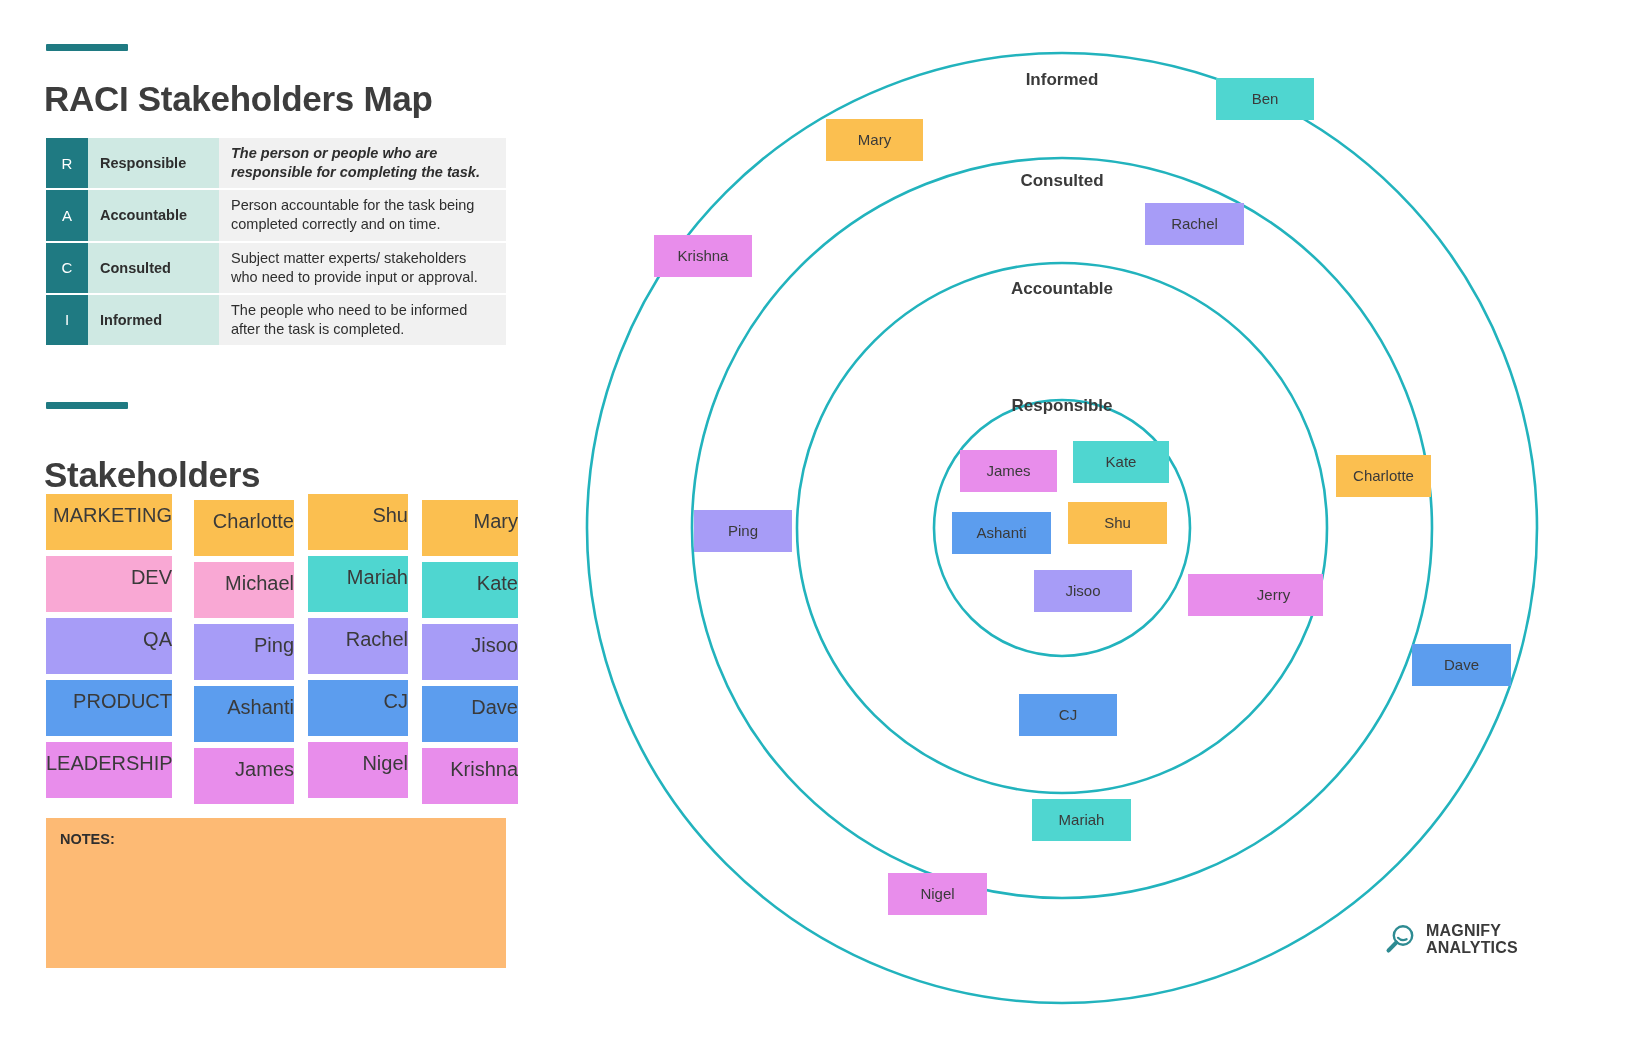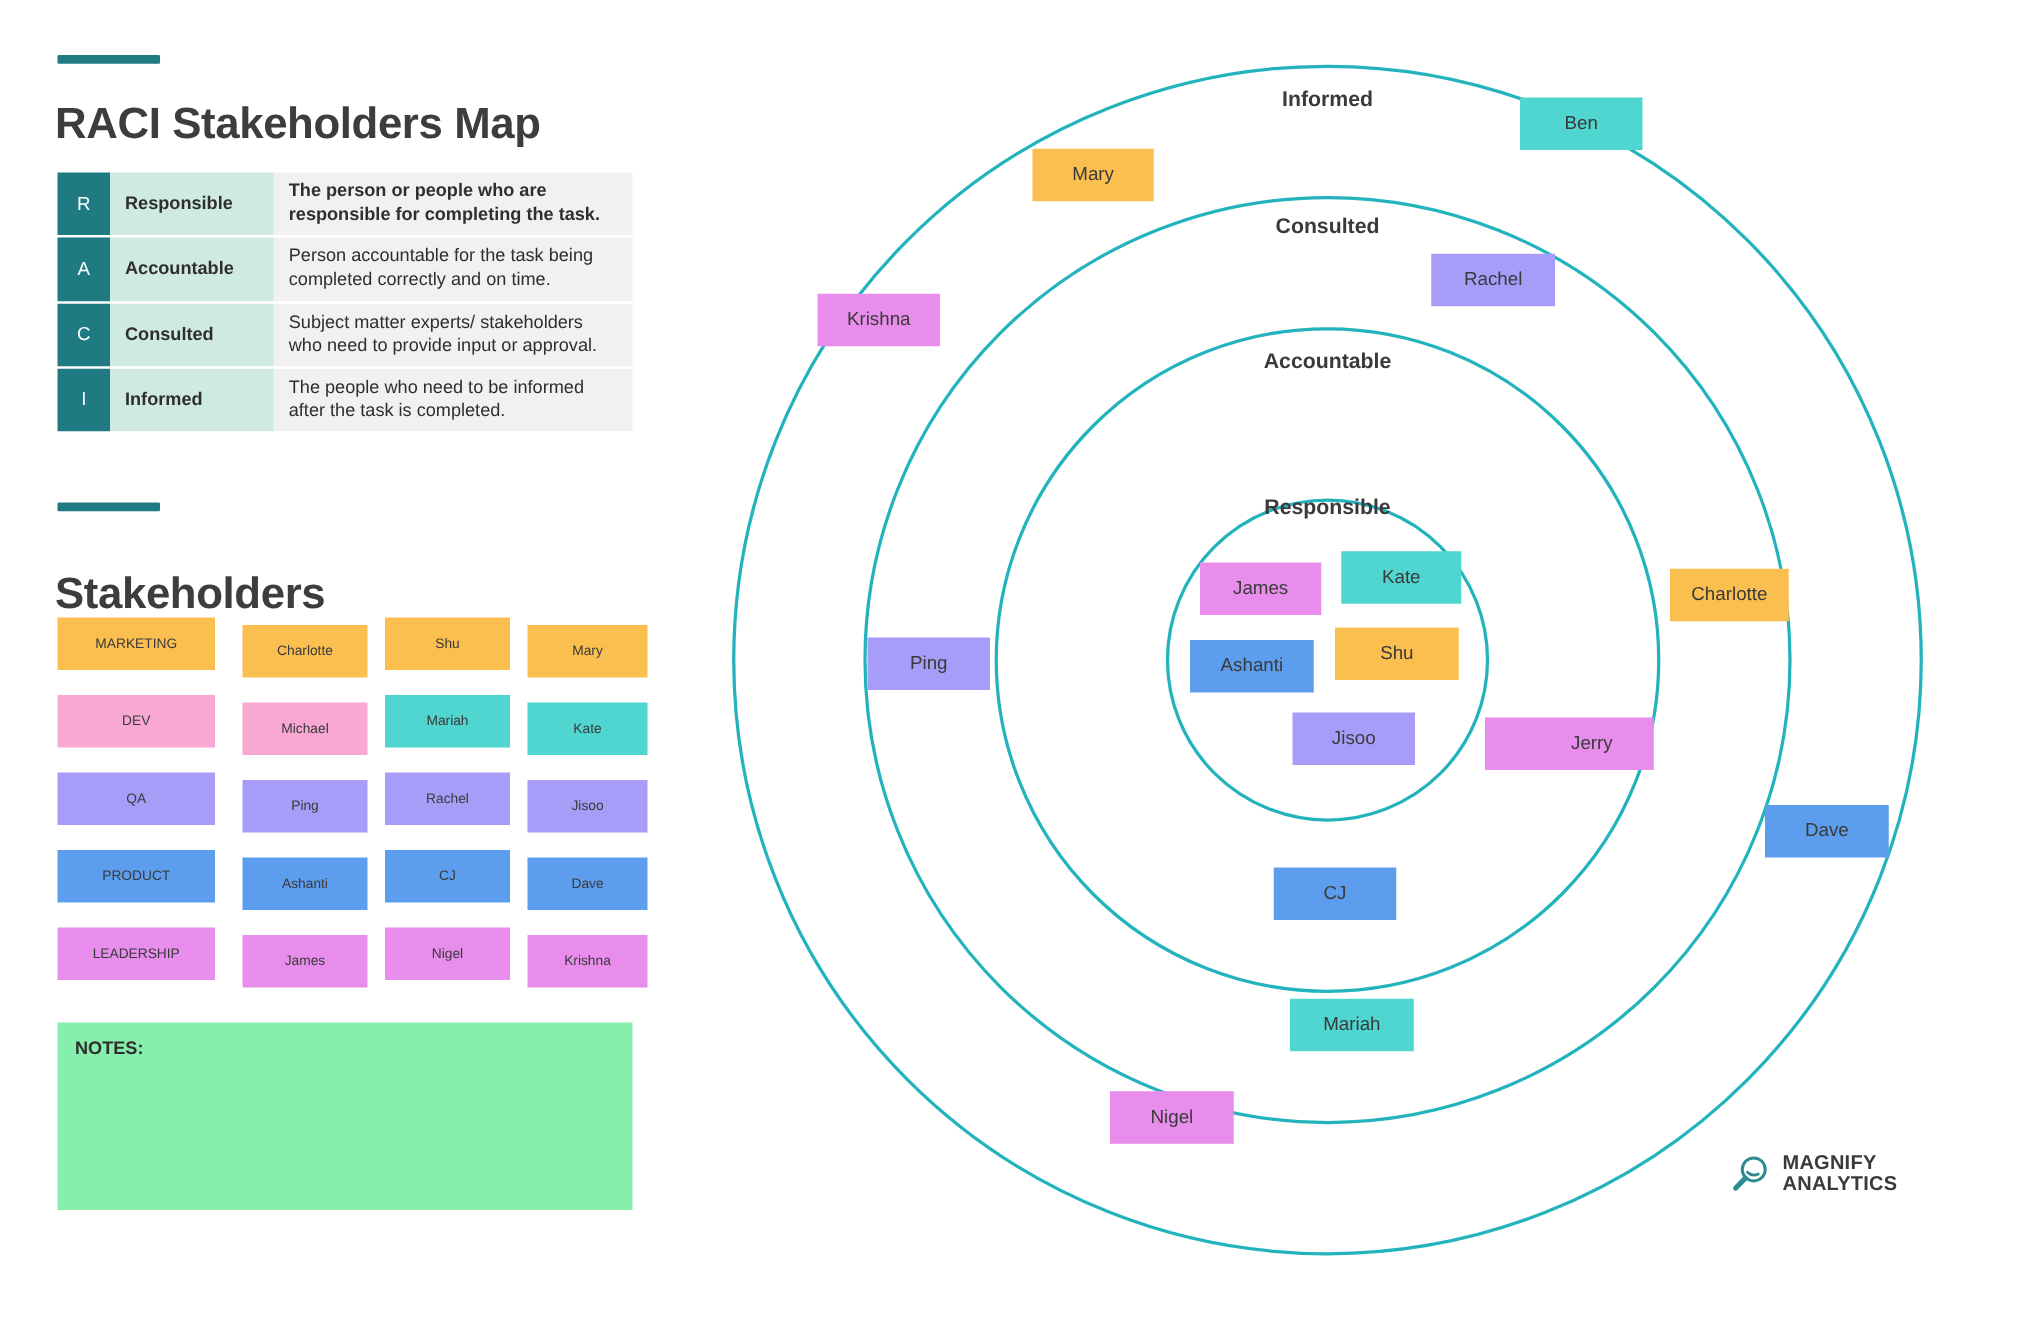--- a/index.html
+++ b/index.html
@@ -75,56 +75,56 @@
     vertical-align: middle;
   }
   .raci-desc {
     background: #f1f1f1;
     font-size: 14.5px;
     line-height: 1.32;
     color: #2e2e2e;
     padding: 6px 14px 6px 12px;
     vertical-align: middle;
   }
-  .raci-desc.bold { font-weight: bold; }
+  .raci-desc.bold { font-weight: bold; font-style: italic; }
 
   
   #stakeholder-grid {
     position: absolute;
     left: 46px;
     top: 494px;
     width: 470px;
   }
   .sh-row {
     position: relative;
     height: 62px;
   }
   .sh-chip {
     position: absolute;
-    height: 42px;
+    height: 56px;
     line-height: 42px;
-    text-align: center;
-    font-size: 11px;
+    text-align: right;
+    font-size: 20px;
     color: #3a3a3a;
     white-space: nowrap;
     overflow: hidden;
   }
   .sh-chip.col0 { left: 0px;   width: 126px; top: 0px; }
   .sh-chip.col1 { left: 148px; width: 100px; top: 6px; }
   .sh-chip.col2 { left: 262px; width: 100px; top: 0px; }
   .sh-chip.col3 { left: 376px; width: 96px;  top: 6px; }
 
   
   #notes-box {
     position: absolute;
     left: 46px;
     top: 818px;
     width: 460px;
     height: 150px;
-    background: #86efac;
+    background: #fdba74;
   }
   #notes-label {
     position: absolute;
     left: 14px;
     top: 13px;
     font-size: 14.5px;
     font-weight: bold;
     color: #2e2e2e;
   }
 

